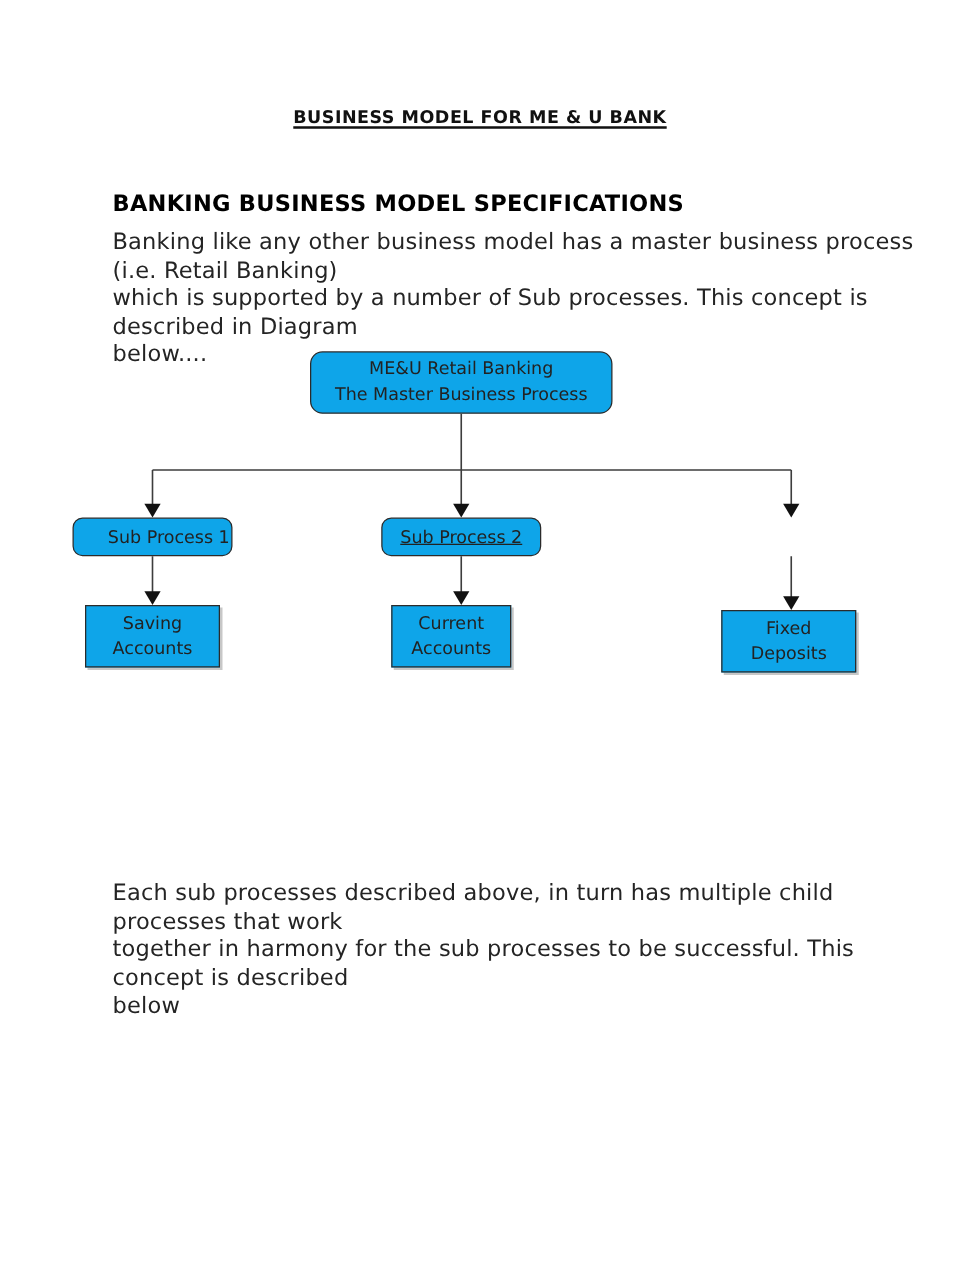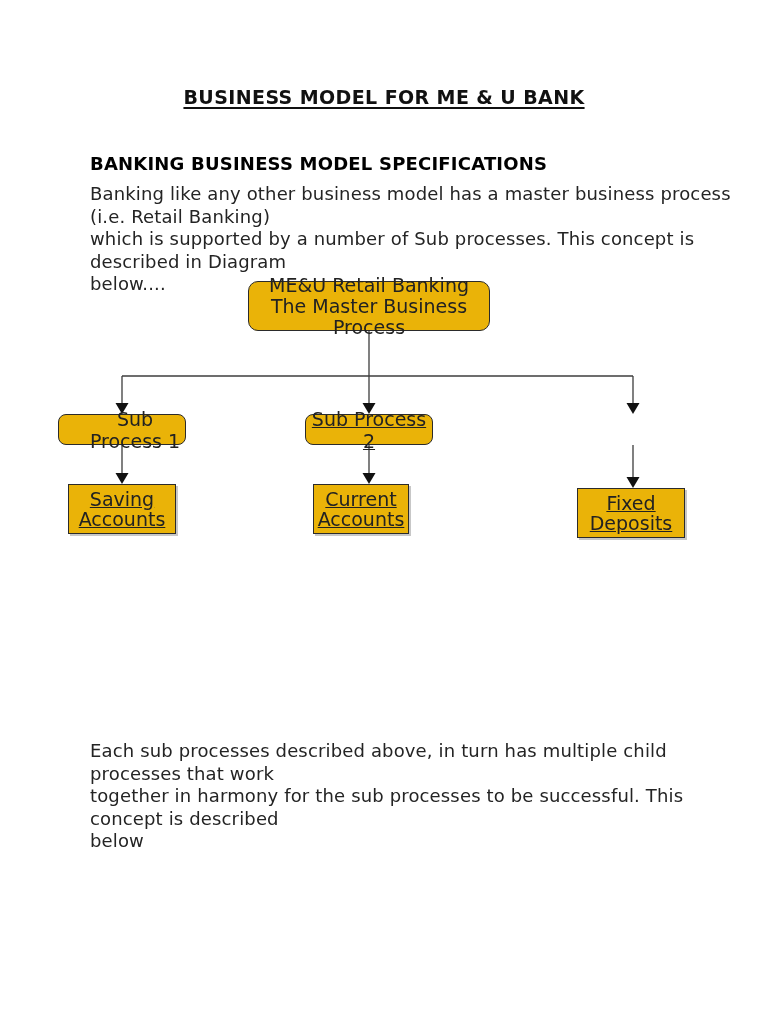--- a/index.html
+++ b/index.html
@@ -17,21 +17,21 @@
     overflow: hidden;
   }
 
   
   .doc-title {
     position: absolute;
     top: 86px;
     left: 0;
     width: 100%;
     text-align: center;
-    font-size: 19px;
+    font-size: 14px;
     font-weight: bold;
     letter-spacing: 0.4px;
     color: #111111;
     text-decoration: underline;
     text-decoration-thickness: 2px;
     text-underline-offset: 3px;
   }
   .section-heading {
     position: absolute;
     left: 90px;
@@ -46,44 +46,44 @@
     left: 90px;
     width: 648px;
     font-size: 18px;
     line-height: 22.5px;
     letter-spacing: 0.15px;
     color: #242424;
     white-space: pre-line;
   }
   .para-1 { top: 183px; }
   .para-2 { top: 647px; }
-  .para-3 { top: 740px; }
+  .para-3 { top: 704px; }
 
   .diagram-caption {
     position: absolute;
     top: 578px;
     left: 0;
     width: 100%;
     text-align: center;
     font-size: 13.5px;
     letter-spacing: 0.15px;
     color: #242424;
   }
 
   
   .dbox {
     position: absolute;
     box-sizing: border-box;
     border: 1.5px solid #2b2b2b;
-    background: #eab308;
+    background: #0ea5e9;
     display: flex;
     align-items: center;
     justify-content: center;
     text-align: center;
-    font-size: 19px;
+    font-size: 14px;
     color: #222222;
     white-space: pre-line;
   }
   .dbox.rounded { border-radius: 10px; }
 
   .master-box {
     left: 248px; top: 281px;
     width: 242px; height: 50px;
     line-height: 21px;
   }
@@ -95,21 +95,20 @@
   .sub-box-1 { left: 58px;  width: 128px; padding-left: 26px; }
   .sub-box-2 { left: 305px; width: 128px; text-decoration: underline; }
   .sub-box-3 { left: 567px; width: 128px; }
 
   .acc-box {
     top: 484px;
     height: 50px;
     border-width: 1.4px;
     line-height: 20px;
     box-shadow: 2px 2px 0 rgba(130,130,130,0.45);
-    text-decoration: underline;
   }
   .acc-box-1 { left: 68px;  width: 108px; }
   .acc-box-2 { left: 313px; width: 96px; }
   .acc-box-3 { left: 577px; width: 108px; top: 488px; }
 
   .connectors {
     position: absolute;
     left: 0; top: 0;
     width: 768px; height: 1024px;
     pointer-events: none;

